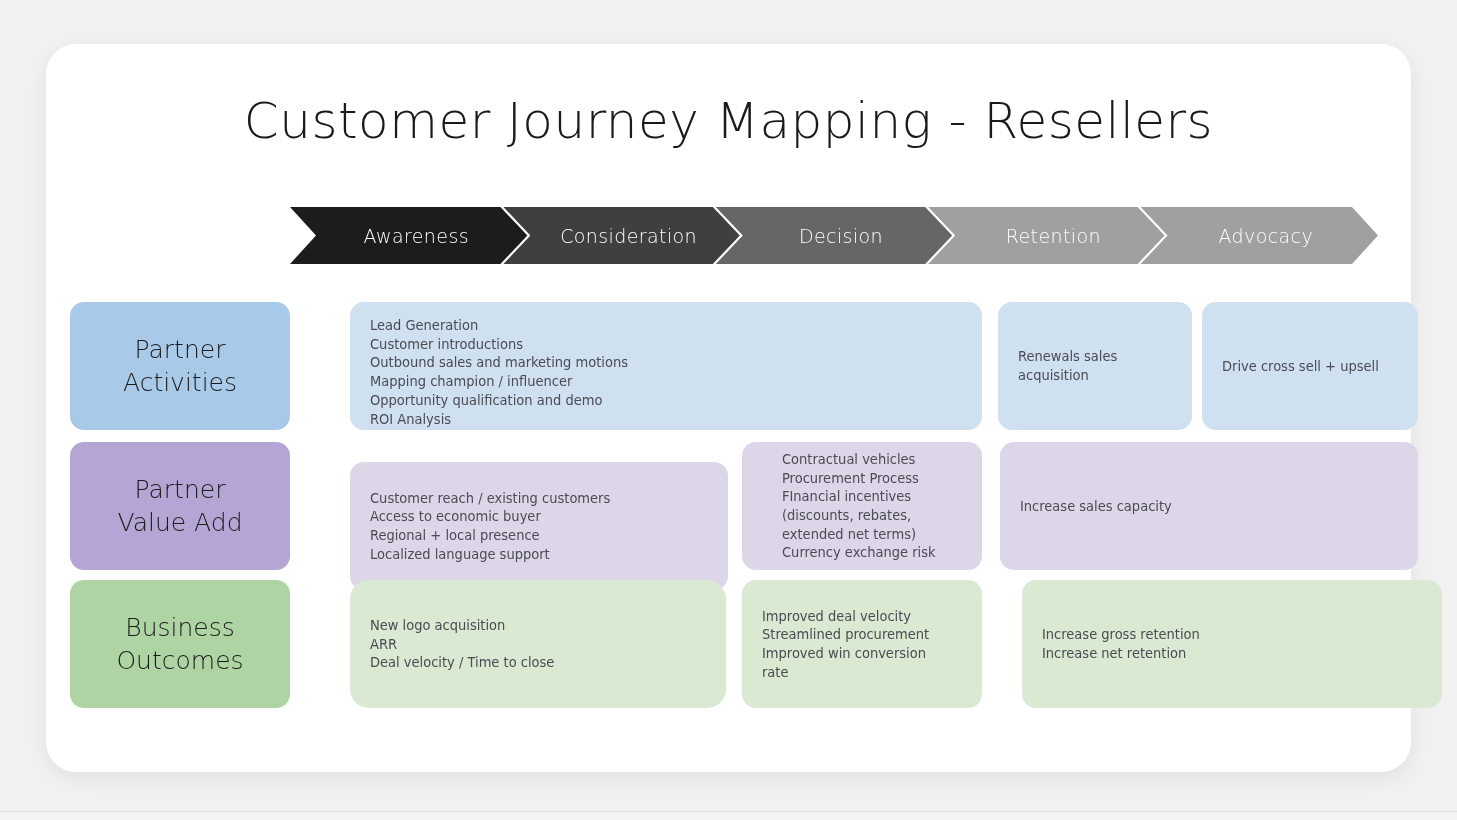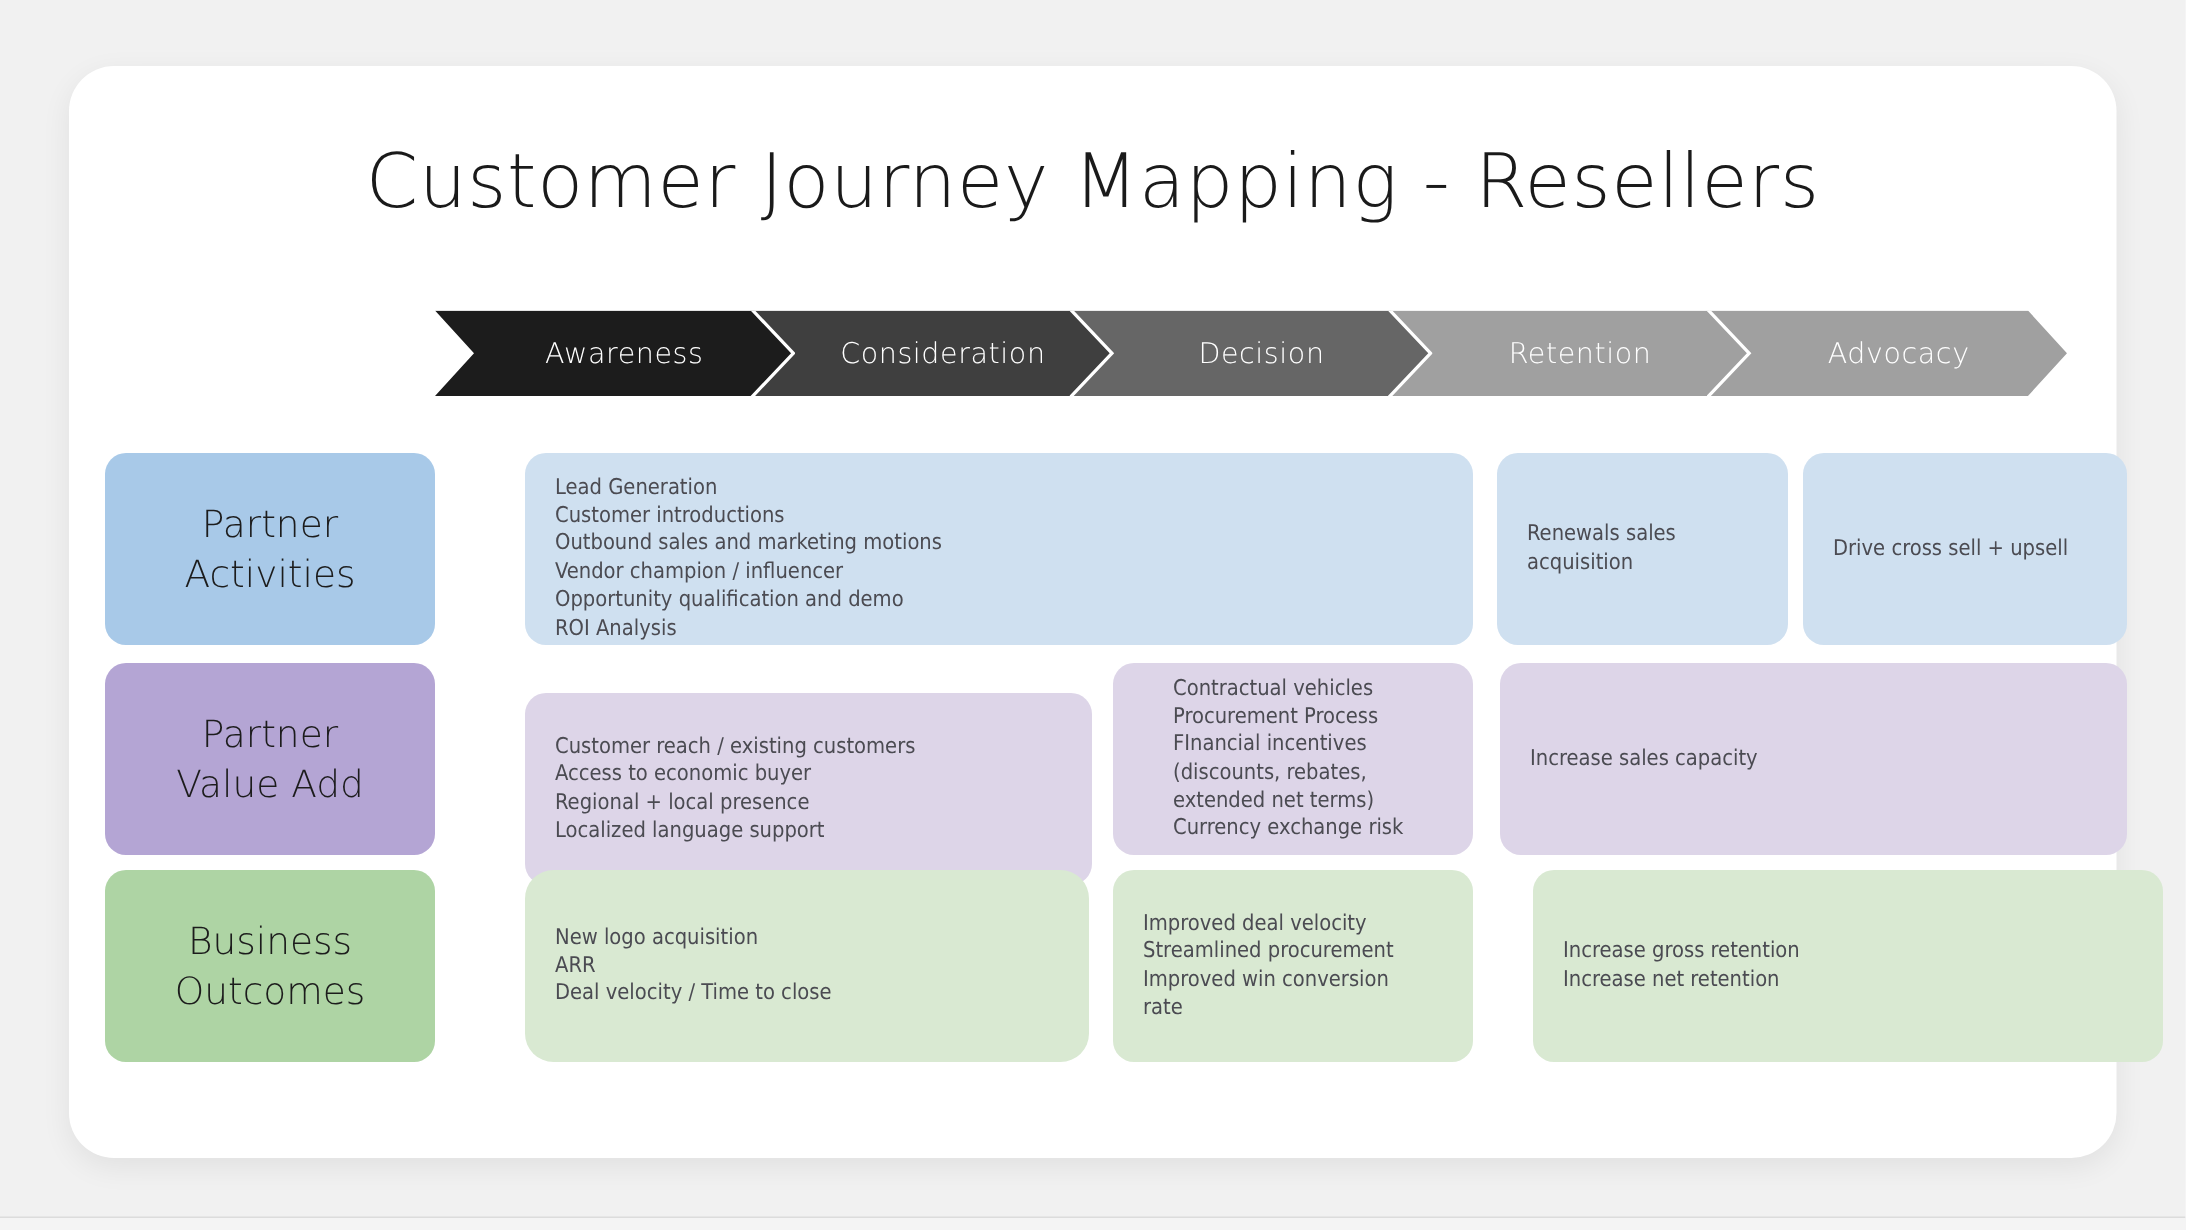--- a/index.html
+++ b/index.html
@@ -192,21 +192,21 @@
 
     <div class="row row-activities">
         <div class="label-card" style="background: rgb(168, 201, 232);">
           <span class="ln">Partner</span>
           <span class="ln">Activities</span>
         </div>
         <div class="content-card align-top" style="left: 280px; width: 632px; background: rgb(207, 224, 240);">
           <span class="ln">Lead Generation</span>
           <span class="ln">Customer introductions</span>
           <span class="ln">Outbound sales and marketing motions</span>
-          <span class="ln">Vendor champion / influencer</span>
+          <span class="ln">Mapping champion / influencer</span>
           <span class="ln">Opportunity qualification and demo</span>
           <span class="ln">ROI Analysis</span>
         </div>
         <div class="content-card align-middle wrap" style="left: 928px; width: 194px; background: rgb(207, 224, 240);">
           <span class="ln">Renewals sales</span>
           <span class="ln">acquisition</span>
         </div>
         <div class="content-card align-middle wrap" style="left: 1132px; width: 216px; background: rgb(207, 224, 240);">
           <span class="ln">Drive cross sell + upsell</span>
         </div>

